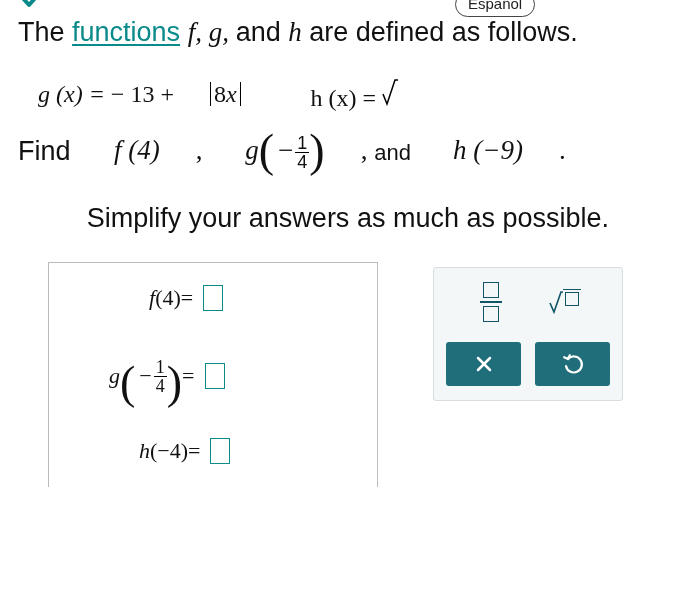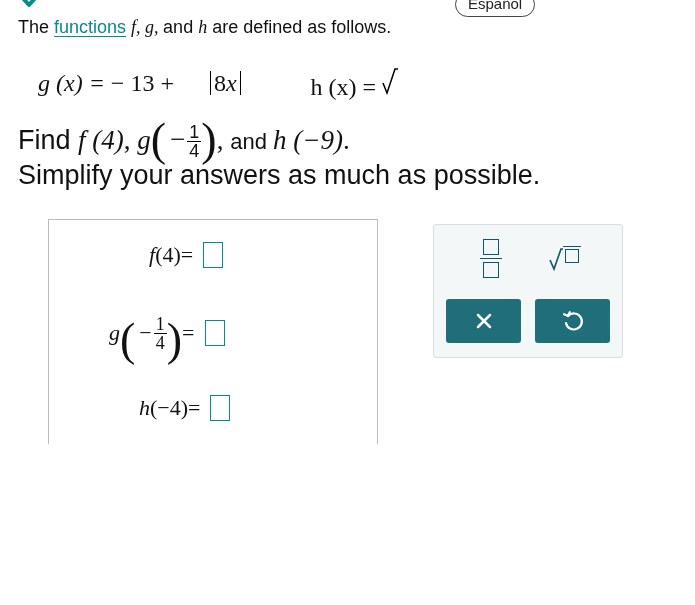--- a/index.html
+++ b/index.html
@@ -31,21 +31,21 @@
     background: #fff;
   }
   .chevron {
     position: absolute;
     top: -6px;
     left: 18px;
     width: 22px;
     height: 14px;
   }
   .line1 {
-    font-size: 18px;
+    font-size: 27px;
     padding-top: 16px;
     line-height: 1.25;
   }
   .link {
     color: #0a8a8a;
     text-decoration: underline;
     text-underline-offset: 3px;
   }
   .mathit { font-family: 'Times New Roman', serif; font-style: italic; }
   .equations-row {
@@ -83,41 +83,43 @@
     border-top: 1.5px solid #000;
     padding: 0 3px 1px 2px;
     line-height: 1;
   }
   .line-find {
     font-family: Arial, sans-serif;
     font-size: 27px;
     margin-top: 22px;
     padding-left: 0px;
   }
-  .tm { font-family: 'Times New Roman', serif; font-style: normal; }
+  .tm { font-family: 'Times New Roman', serif; font-style: normal; margin-left: 36px; }
   .big-paren {
     font-family: 'Times New Roman', serif;
     font-size: 46px;
     line-height: 0;
     position: relative;
     top: 7px;
     font-weight: 300;
   }
   .smallfrac {
     display: inline-flex;
     flex-direction: column;
     align-items: center;
     vertical-align: middle;
     line-height: 1;
     font-size: 18px;
   }
   .smallfrac .num { padding: 0 2px; }
   .smallfrac .den { border-top: 1.4px solid #000; padding: 0 2px; }
   .line-simplify {
     font-size: 27px;
+    margin-top: 32px;
+    text-align: right;
   }
   .answer-area {
     position: relative;
     margin-top: 28px;
     height: 230px;
   }
   .answer-box {
     position: absolute;
     left: 30px;
     top: 0;

